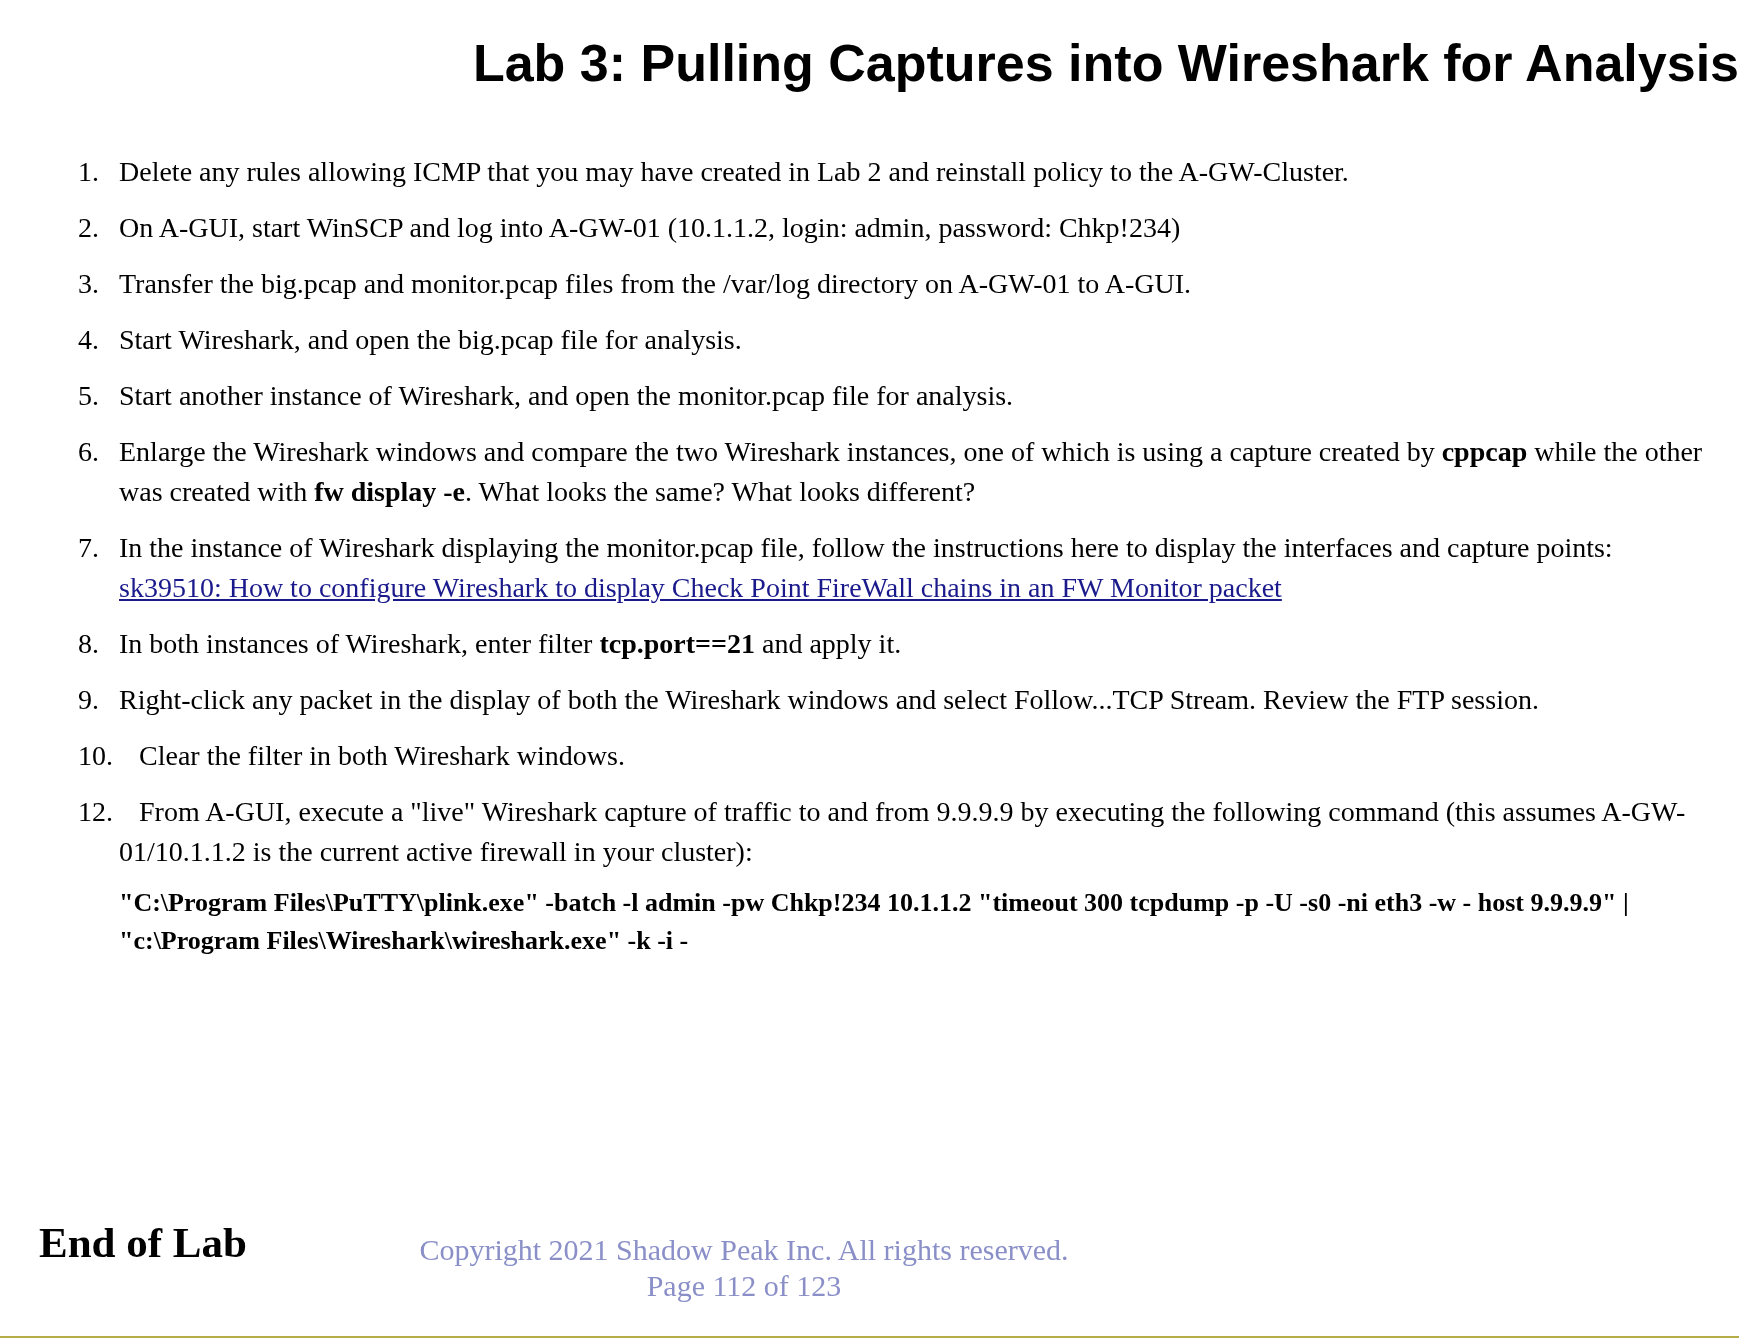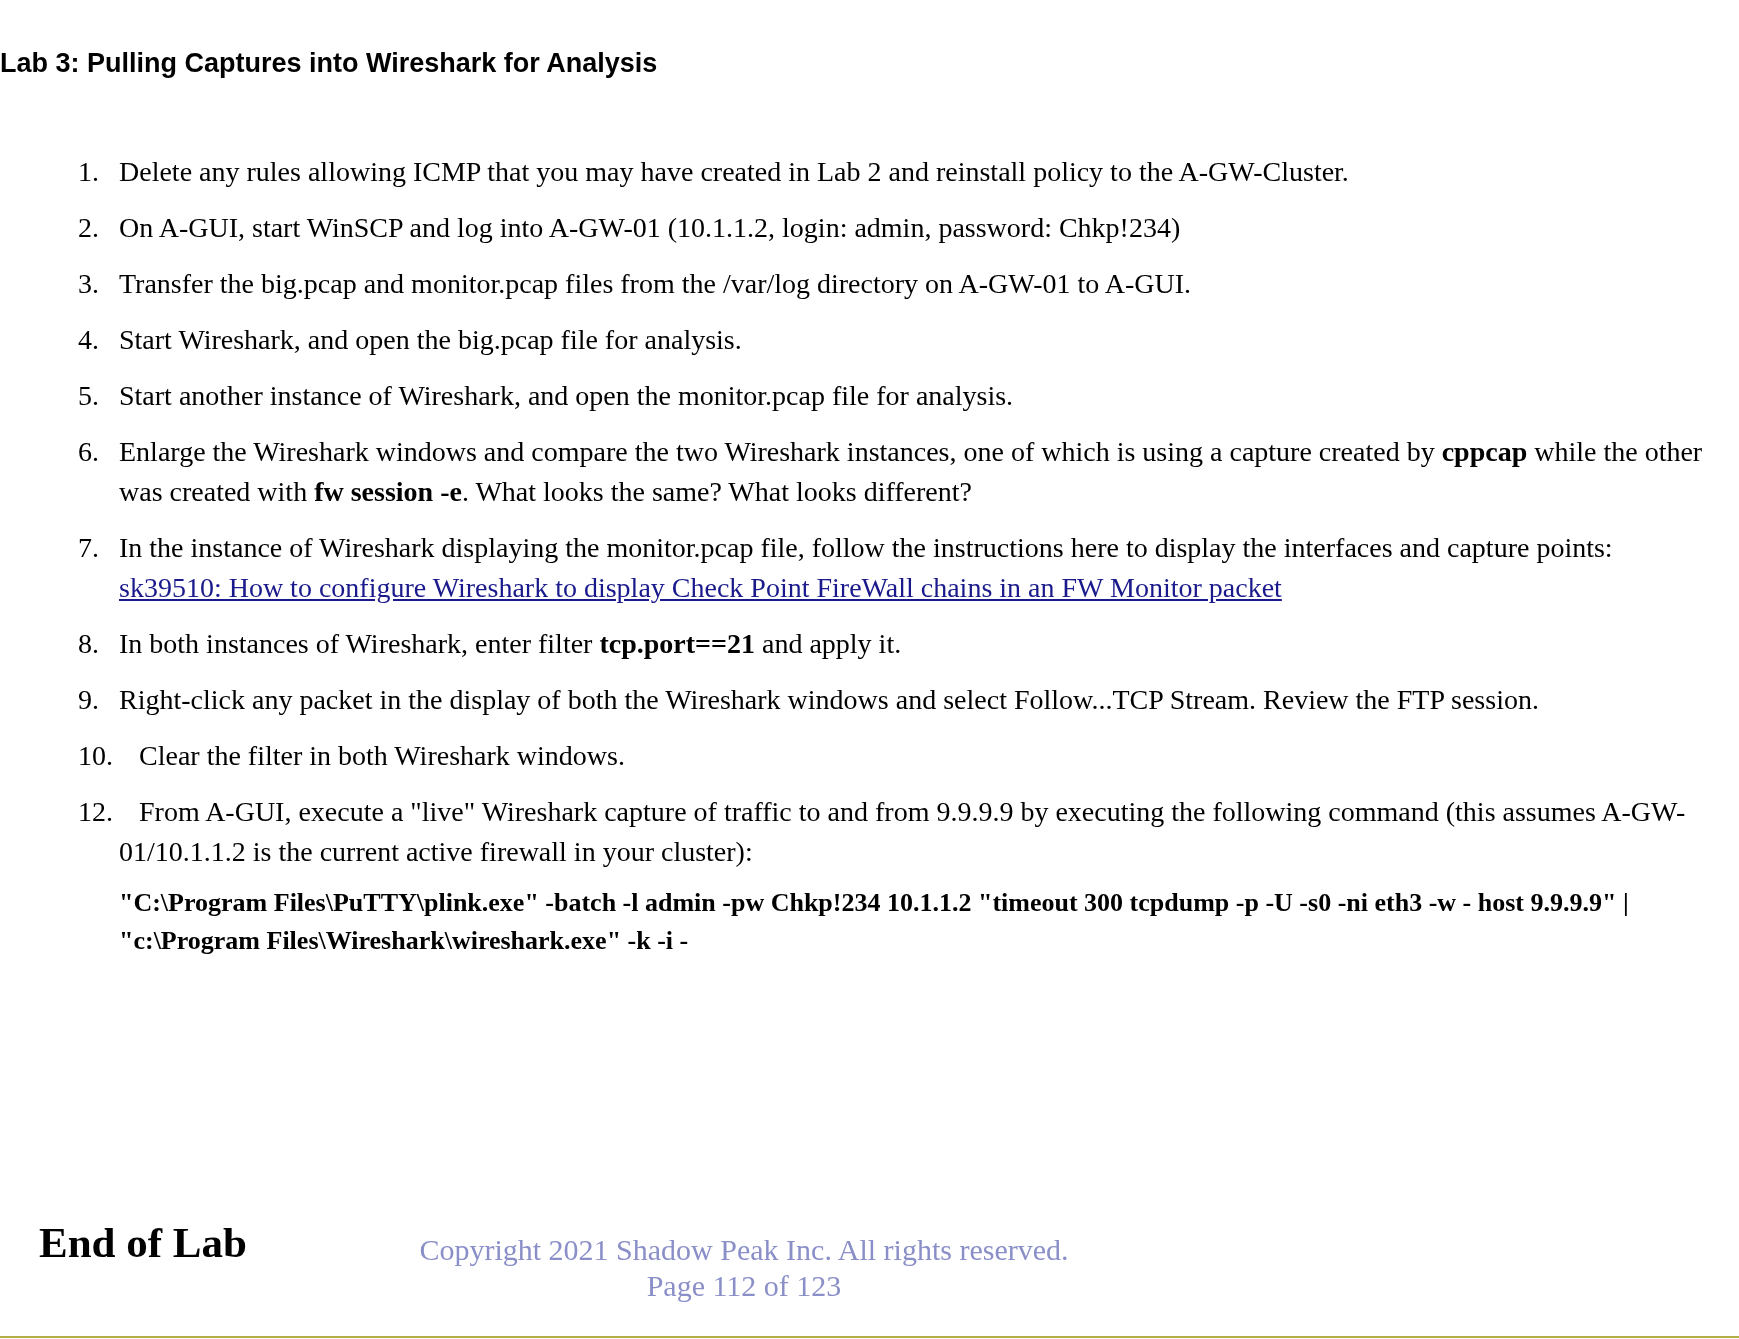--- a/index.html
+++ b/index.html
@@ -1,19 +1,19 @@
 <!DOCTYPE html>
 <html><head>
 <meta charset="utf-8">
 <style>
   html, body { margin:0; padding:0; background:#ffffff; }
   body { width:1739px; height:1339px; position:relative; overflow:hidden; color:#000; }
   .title {
-    position:absolute; left:0; width:1739px; top:38px; text-align:left;
-    font-family:"Liberation Sans", sans-serif; font-weight:bold; font-size:27px; line-height:50px;
+    position:absolute; left:0; width:1739px; top:38px; text-align:right;
+    font-family:"Liberation Sans", sans-serif; font-weight:bold; font-size:52px; line-height:50px;
   }
   .steps {
     position:absolute; left:78px; top:152px; width:1640px; margin:0; padding:0; list-style:none;
     font-family:"Liberation Serif", serif; font-size:28px; line-height:40px;
   }
   .step { position:relative; padding-left:41px; margin-bottom:16px; }
   .step .num { position:absolute; left:0; top:0; }
   .step.wide .num { }
   .step.wide .text { margin-left:20px;text-align:center; }
   .step b { font-weight:bold; }
@@ -53,21 +53,21 @@
   <li class="step">
     <span class="num">4.</span>
     <span>Start Wireshark, and open the big.pcap file for analysis.</span>
   </li>
   <li class="step">
     <span class="num">5.</span>
     <span>Start another instance of Wireshark, and open the monitor.pcap file for analysis.</span>
   </li>
   <li class="step">
     <span class="num">6.</span>
-    <span>Enlarge the Wireshark windows and compare the two Wireshark instances, one of which is using a capture created by </span><b>cppcap</b><span> while the other was created with </span><b>fw session -e</b><span>.  What looks the same?  What looks different?</span>
+    <span>Enlarge the Wireshark windows and compare the two Wireshark instances, one of which is using a capture created by </span><b>cppcap</b><span> while the other was created with </span><b>fw display -e</b><span>.  What looks the same?  What looks different?</span>
   </li>
   <li class="step">
     <span class="num">7.</span>
     <span>In the instance of Wireshark displaying the monitor.pcap file, follow the instructions here to display the interfaces and capture points:  </span><a href="#">sk39510: How to configure Wireshark to display Check Point FireWall chains in an FW Monitor packet</a>
   </li>
   <li class="step">
     <span class="num">8.</span>
     <span>In both instances of Wireshark, enter filter </span><b>tcp.port==21</b><span> and apply it.</span>
   </li>
   <li class="step">

